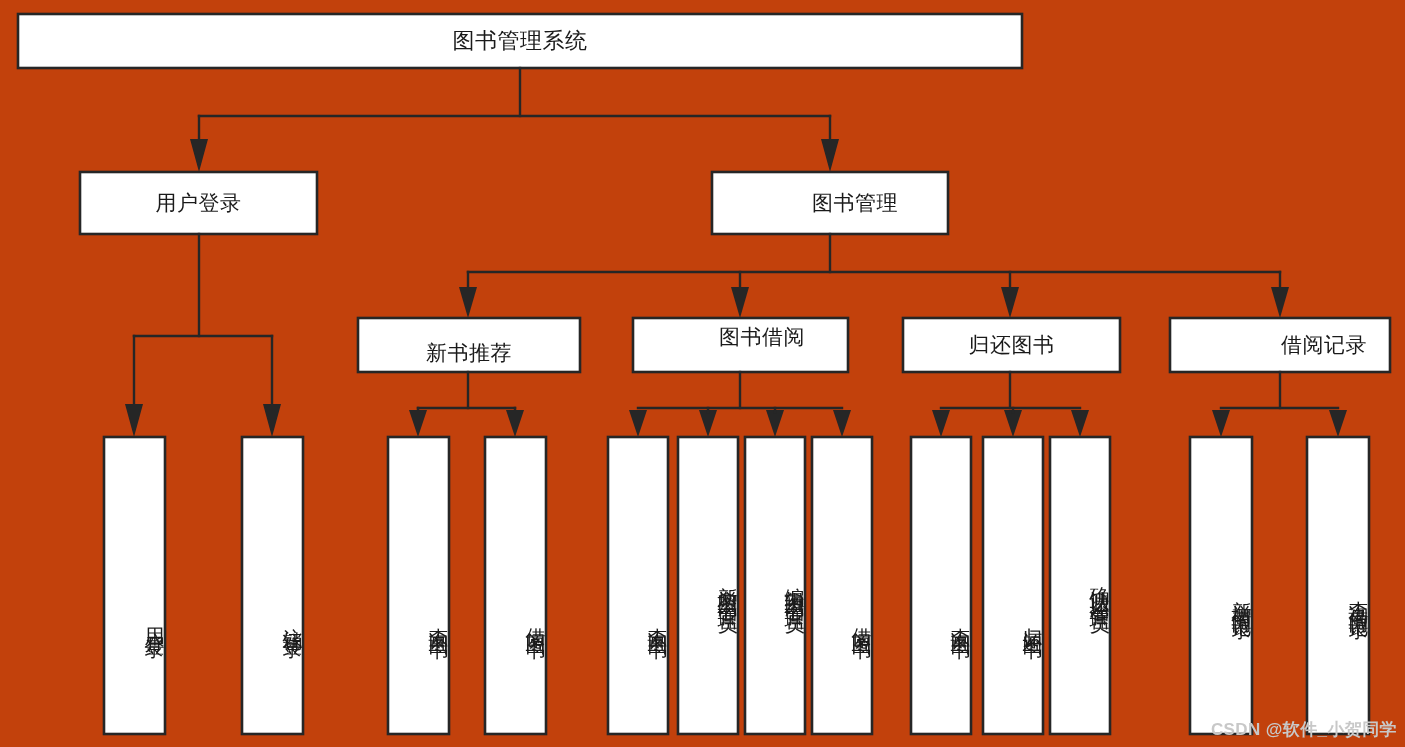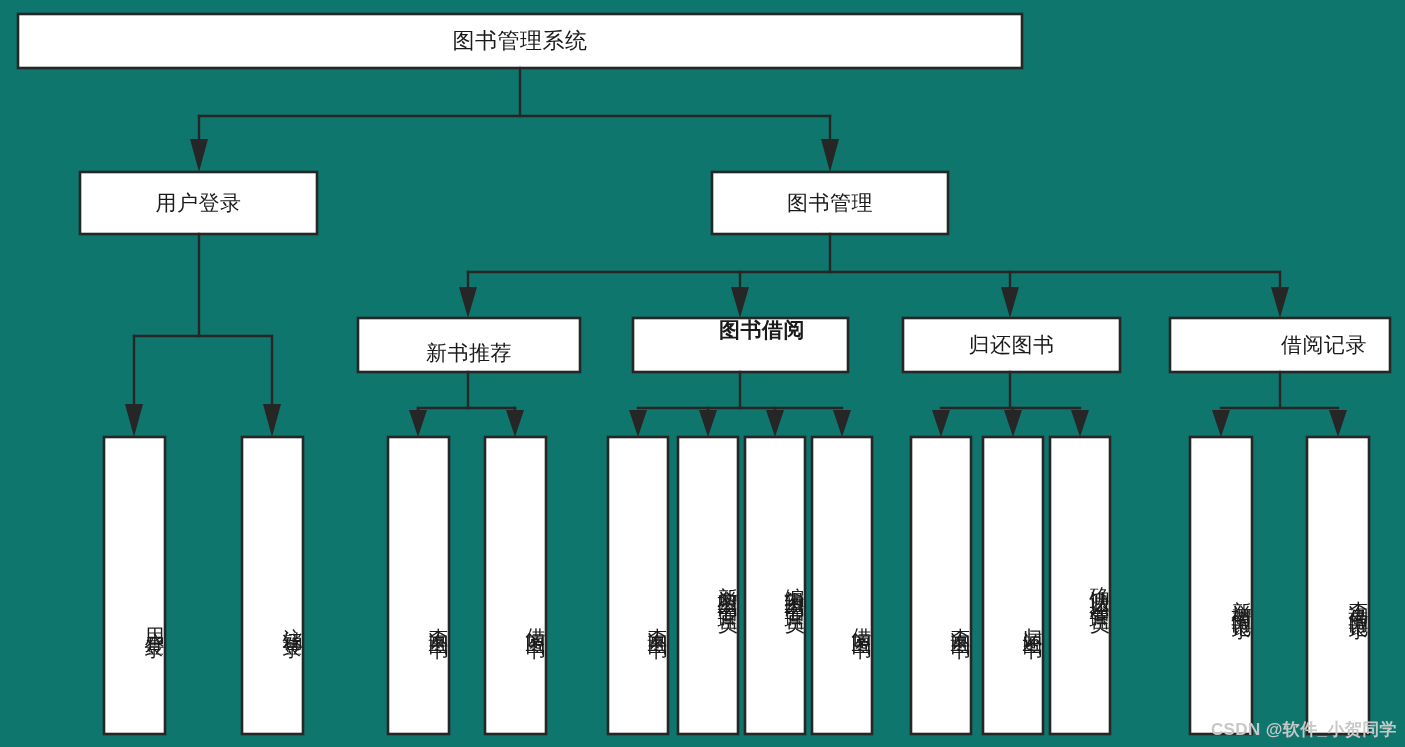--- a/index.html
+++ b/index.html
@@ -10,21 +10,21 @@
   body {
     width: 1405px;
     height: 747px;
     font-family: "Liberation Sans", "DejaVu Sans", sans-serif;
     overflow: hidden;
   }
   #diagram-root {
     position: relative;
     width: 1405px;
     height: 747px;
-    background: #0f766e;
+    background: #c2410c;
   }
   svg.diagram-canvas {
     position: absolute;
     left: 0;
     top: 0;
     width: 1405px;
     height: 747px;
   }
   .node-box {
     fill: #ffffff;
@@ -170,24 +170,24 @@
     <rect class="leaf-box" x="983" y="437" width="60" height="297"></rect>
     <rect class="leaf-box" x="1050" y="437" width="60" height="297"></rect>
     <rect class="leaf-box" x="1190" y="437" width="62" height="297"></rect>
     <rect class="leaf-box" x="1307" y="437" width="62" height="297"></rect>
 
   </svg>
 
   <div class="label-h label-root" style="left:18px; top:14px; width:1004px; height:54px;">图书管理系统</div>
 
   <div class="label-h" style="left:80px; top:172px; width:237px; height:62px;">用户登录</div>
-  <div class="label-h" style="left:712px; top:172px; width:236px; height:62px;">图书管理</div>
+  <div class="label-h" style="left:712px; top:172px; width:236px; height:62px;padding-left:25px;">图书管理</div>
 
   <div class="label-h" style="left:358px; top:326px; width:222px; height:54px;">新书推荐</div>
-  <div class="label-h" style="left:633px; top:303px; width:258px; height:54px;font-weight:bold;">图书借阅</div>
+  <div class="label-h" style="left:633px; top:310px; width:258px; height:54px;">图书借阅</div>
   <div class="label-h" style="left:903px; top:318px; width:217px; height:54px;">归还图书</div>
   <div class="label-h" style="left:1170px; top:318px; width:220px; height:54px;padding-left:44px;">借阅记录</div>
 
   <div class="label-v" style="left:104px; top:505px; width:61px; height:229px;">用户登录</div>
   <div class="label-v" style="left:242px; top:505px; width:61px; height:229px;">注销登录</div>
   <div class="label-v" style="left:388px; top:505px; width:61px; height:229px;">查询图书</div>
   <div class="label-v" style="left:485px; top:505px; width:61px; height:229px;">借阅图书</div>
   <div class="label-v" style="left:608px; top:505px; width:60px; height:229px;">查询图书</div>
   <div class="label-v" style="left:678px; top:443px; width:60px; height:291px;">新增图书（管理员）</div>
   <div class="label-v" style="left:745px; top:443px; width:60px; height:291px;">编辑图书（管理员）</div>

